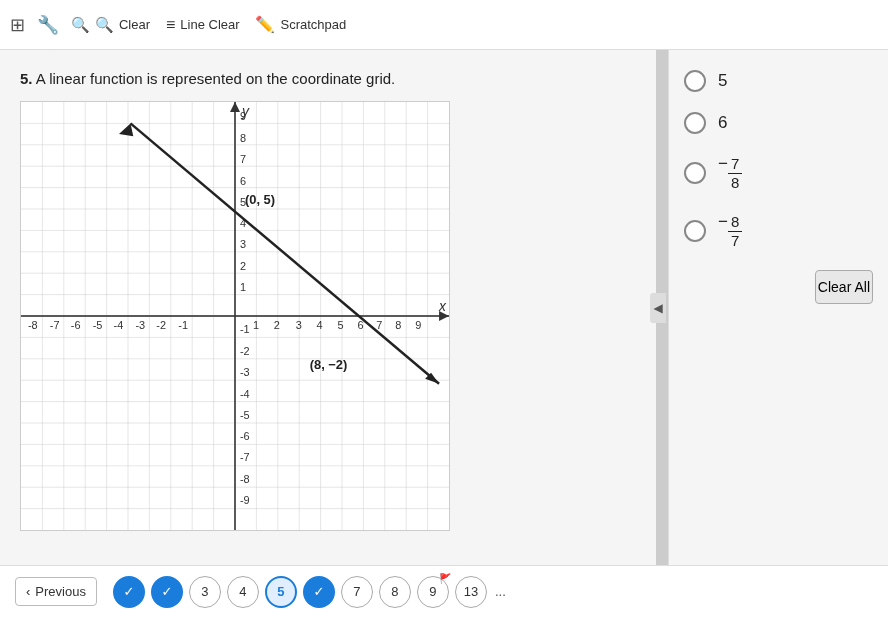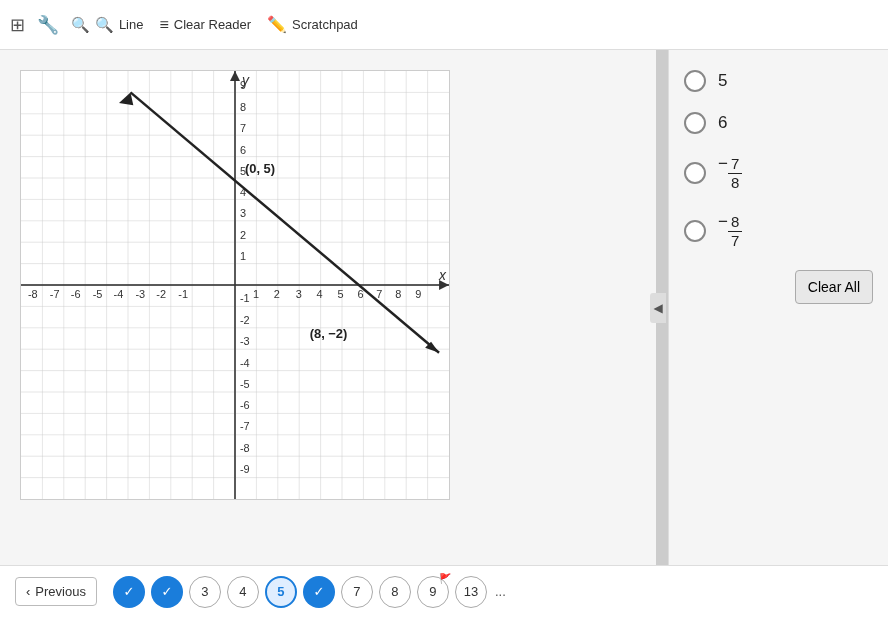--- a/index.html
+++ b/index.html
@@ -105,21 +105,21 @@
       font-size: 15px;
       line-height: 1.2;
     }
     .fraction .num { border-bottom: 1.5px solid #222; padding: 0 3px; }
     .fraction .den { padding: 0 3px; }
 
     .clear-all-btn {
       background: #e8e8e8;
       border: 1px solid #aaa;
       border-radius: 4px;
-      padding: 8px 12px;
+      padding: 8px 2px;
       font-size: 14px;
       cursor: pointer;
       text-align: center;
       width: fit-content;
       align-self: flex-end;
     }
 
     
     .divider-bar {
       width: 12px;
@@ -223,36 +223,40 @@
 </head>
 <body>
 
 <div class="top-bar">
   <div style="font-size:18px; color:#555;">⊞</div>
   <div style="font-size:18px; color:#555;">🔧</div>
   <div class="top-bar-tools">
     <div class="tool-item">
       <span style="font-size:15px;">🔍</span>
       <span style="font-size:15px;">🔍</span>
-      <span>Line</span>
+      <span>Clear</span>
     </div>
     <div class="tool-item">
       <span style="font-size:16px;">≡</span>
-      <span>Clear Reader</span>
+      <span>Line Clear</span>
     </div>
     <div class="tool-item">
       <span style="font-size:16px;">✏️</span>
       <span>Scratchpad</span>
     </div>
   </div>
 </div>
 
 <div class="main-content">
 
   <div class="left-panel">
+    <div class="question-text">
+      <strong>5.</strong>
+      <span>A linear function is represented on the coordinate grid.</span>
+    </div>
 
     <div class="graph-container">
       <svg class="graph-svg" viewBox="0 0 430 430">
 
         <rect width="430" height="430" fill="white"></rect>
 
         <g stroke="#ccc" stroke-width="0.5">
 
           <line x1="21.5" y1="0" x2="21.5" y2="430"></line>
           <line x1="43" y1="0" x2="43" y2="430"></line>

